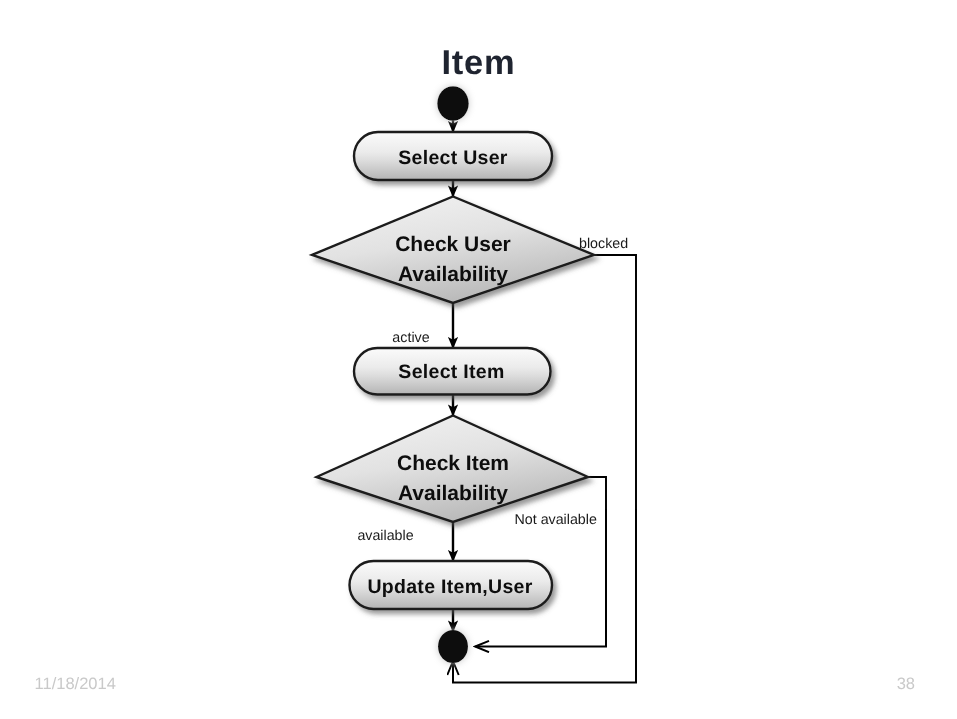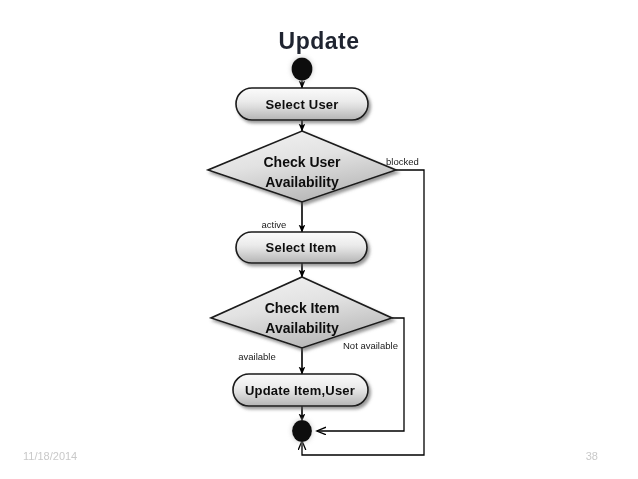--- a/index.html
+++ b/index.html
@@ -57,33 +57,33 @@
   .footer-date {
     position: absolute;
     left: 23px;
     top: 450px;
     font-family: "Liberation Sans", sans-serif;
     font-size: 11px;
     color: #c9c9c9;
   }
   .footer-page {
     position: absolute;
-    right: 40px;
+    right: 28px;
     top: 450px;
     font-family: "Liberation Sans", sans-serif;
     font-size: 11px;
     color: #c9c9c9;
   }
 </style>
 </head>
 <body>
 
 <div id="slide">
 
-  <div class="slide-title">Update</div>
+  <div class="slide-title">Item</div>
 
   <svg id="diagram-svg" viewBox="0 0 638 479" xmlns="http://www.w3.org/2000/svg">
     <defs>
       <linearGradient id="shapeGrad" x1="0" y1="0" x2="0" y2="1">
         <stop offset="0%" stop-color="#fbfbfb"></stop>
         <stop offset="42%" stop-color="#ebebeb"></stop>
         <stop offset="60%" stop-color="#dcdcdc"></stop>
         <stop offset="100%" stop-color="#b4b4b4"></stop>
       </linearGradient>
       <linearGradient id="diamondGrad" x1="0.15" y1="0" x2="0.6" y2="1">

